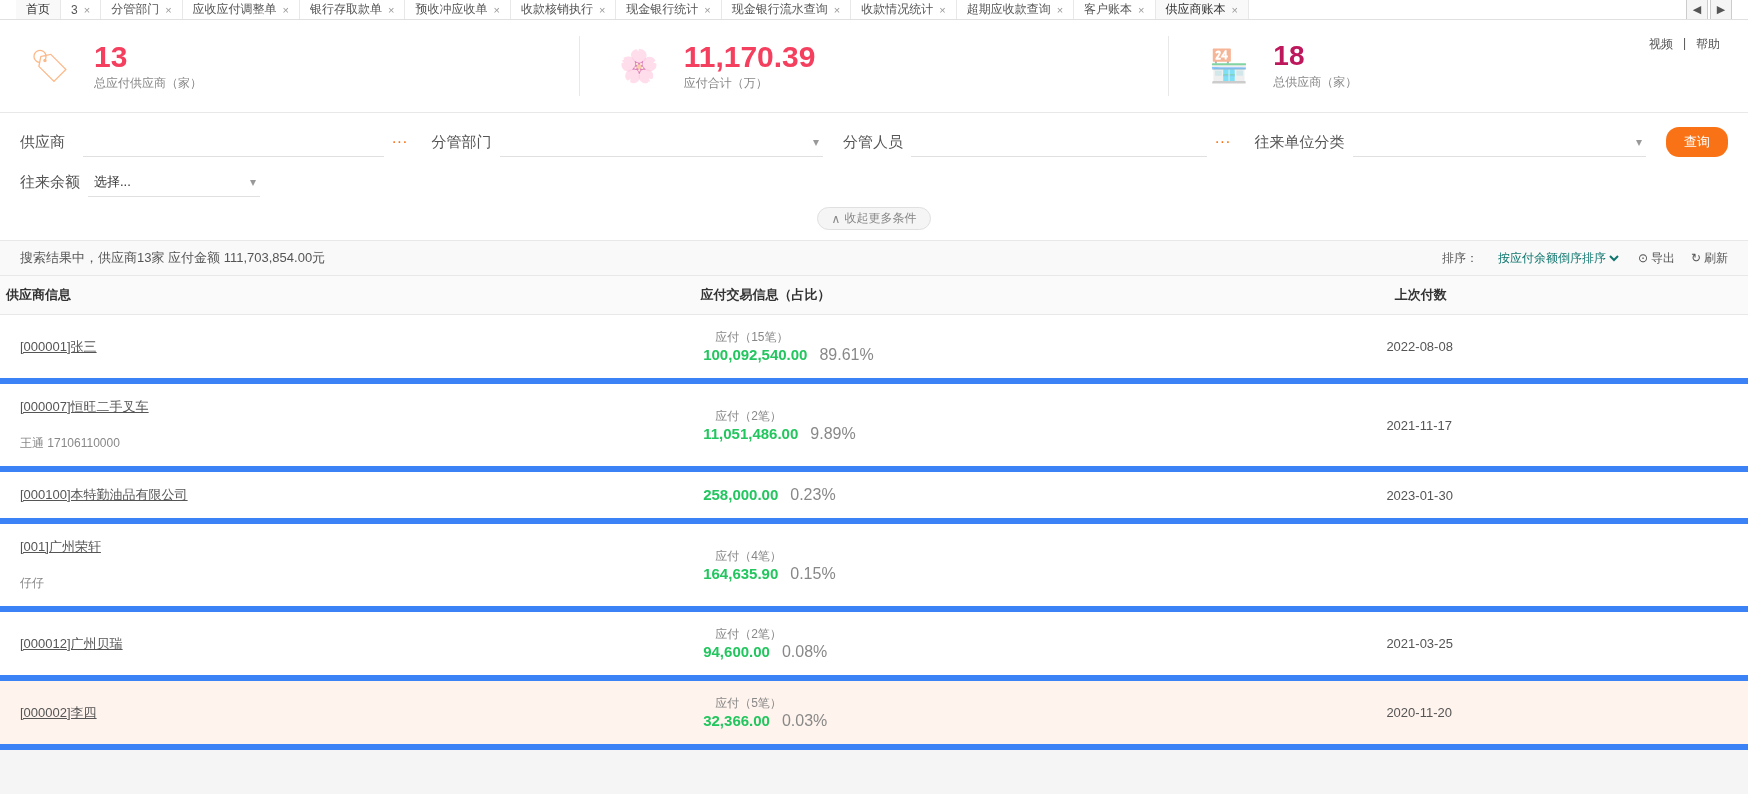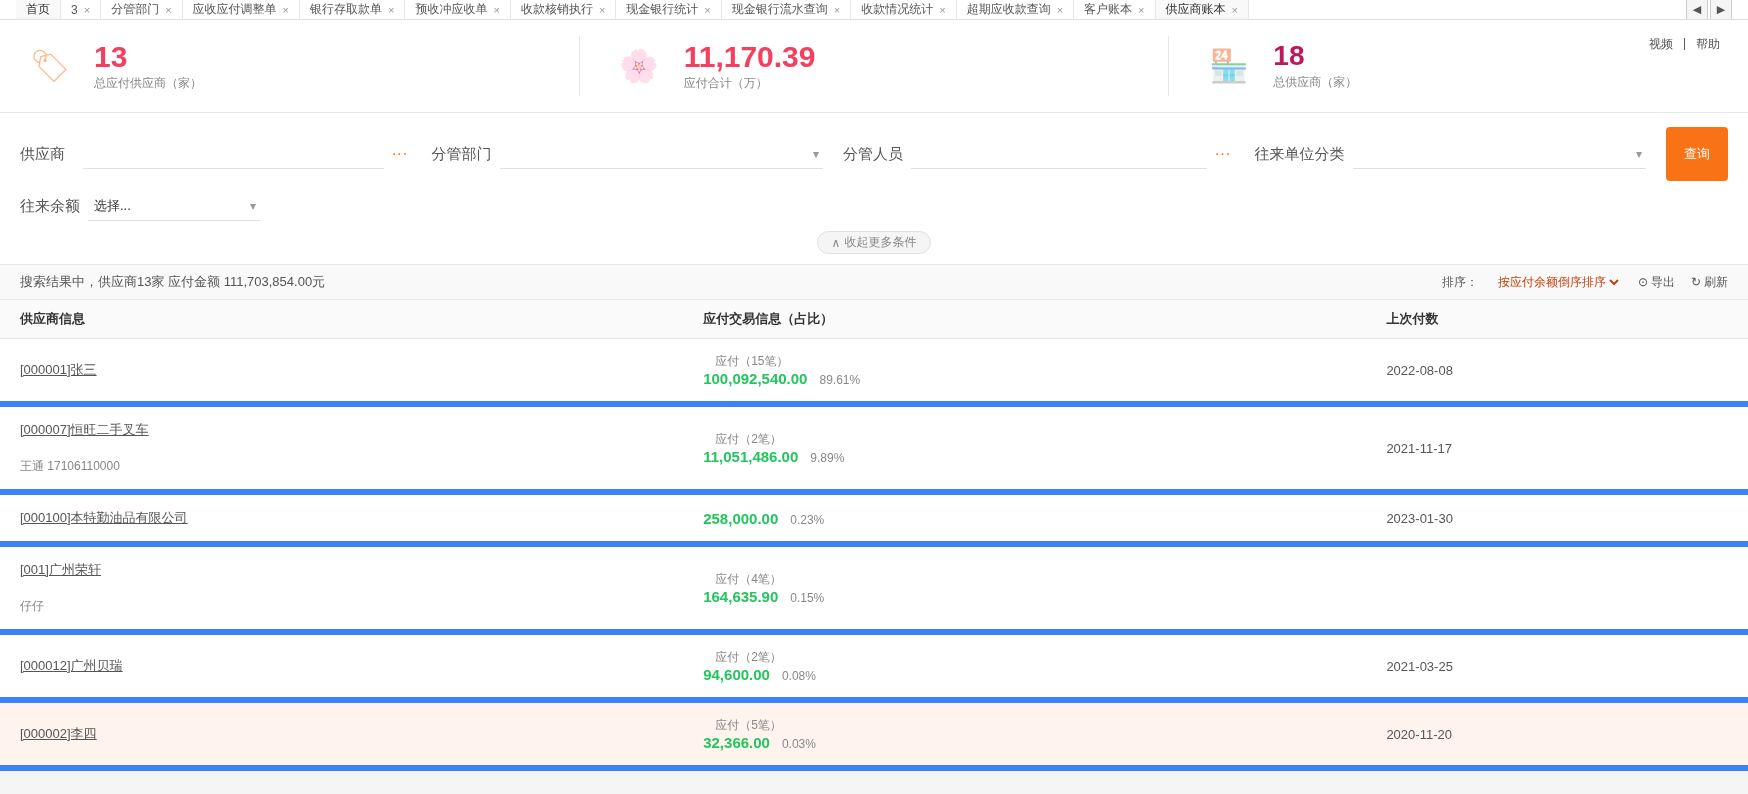--- a/index.html
+++ b/index.html
@@ -173,22 +173,22 @@
     .filter-dots {
       color: #f97316;
       font-size: 16px;
       cursor: pointer;
       margin-right: 4px;
     }
     .query-btn {
       background: #f97316;
       color: #fff;
       border: none;
-      padding: 18px 18px;
-      border-radius: 4px;
+      padding: 6px 18px;
+      border-radius: 13px;
       cursor: pointer;
       font-size: 13px;
       white-space: nowrap;
     }
     .collapse-row {
       display: flex;
       justify-content: center;
       margin-top: 4px;
     }
     .collapse-btn {
@@ -218,42 +218,42 @@
       margin-left: auto;
       display: flex;
       align-items: center;
       gap: 16px;
       font-size: 12px;
       color: #555;
     }
     .sort-select {
       border: none;
       background: transparent;
-      color: #c2410c;
+      color: #0f766e;
       font-size: 12px;
       cursor: pointer;
       outline: none;
     }
     .action-link {
       display: flex;
       align-items: center;
       gap: 3px;
       cursor: pointer;
       color: #555;
     }
 
     
     .table-area {
       background: #fff;
       margin: 0;
     }
     .table-header {
       display: grid;
       grid-template-columns: 2fr 2fr 1fr;
-      padding: 10px 20px;
+      padding: 10px 6px;
       border-bottom: 1px solid #e8e8e8;
       font-weight: bold;
       font-size: 13px;
       color: #333;
       background: #fafafa;
     }
     .table-row {
       display: grid;
       grid-template-columns: 2fr 2fr 1fr;
       padding: 14px 20px;
@@ -273,21 +273,21 @@
       margin-top: 19px;
     }
     .payable-info .row1 { font-size: 12px; color: #888; margin-left: 12px; }
     .payable-amount {
       font-size: 15px;
       font-weight: bold;
       color: #22c55e;
       cursor: pointer;
     }
     .payable-percent {
-      font-size: 12px;
+      font-size: 16px;
       color: #888;
       margin-left: 12px;
     }
     .last-pay {
       font-size: 13px;
       color: #555;
     }
 
     
     ::-webkit-scrollbar { width: 6px; }

